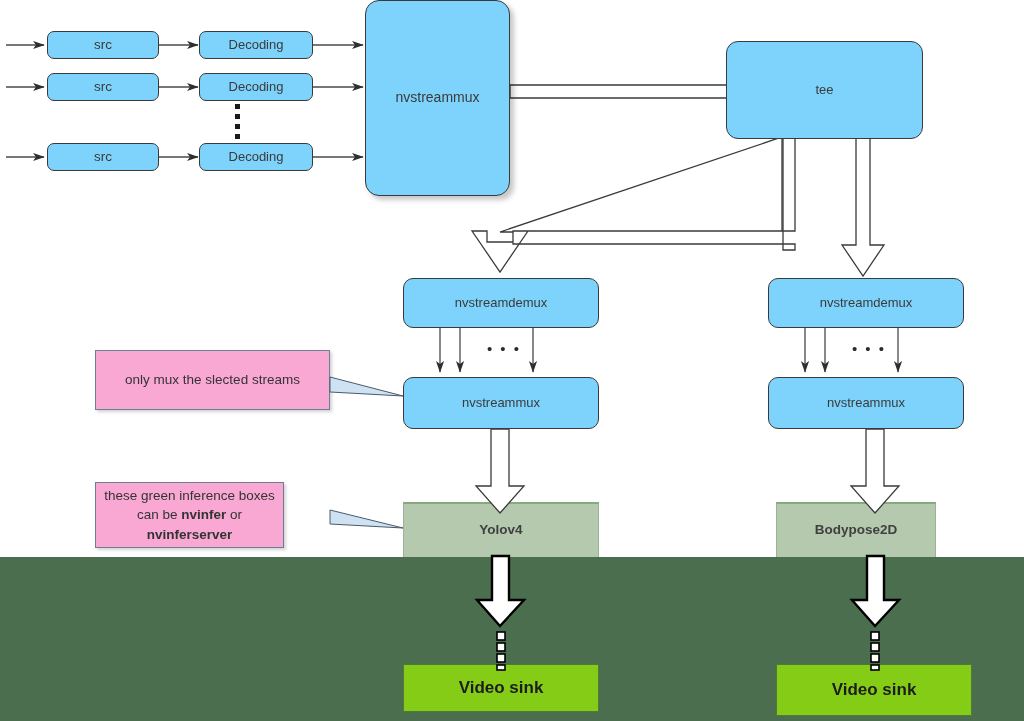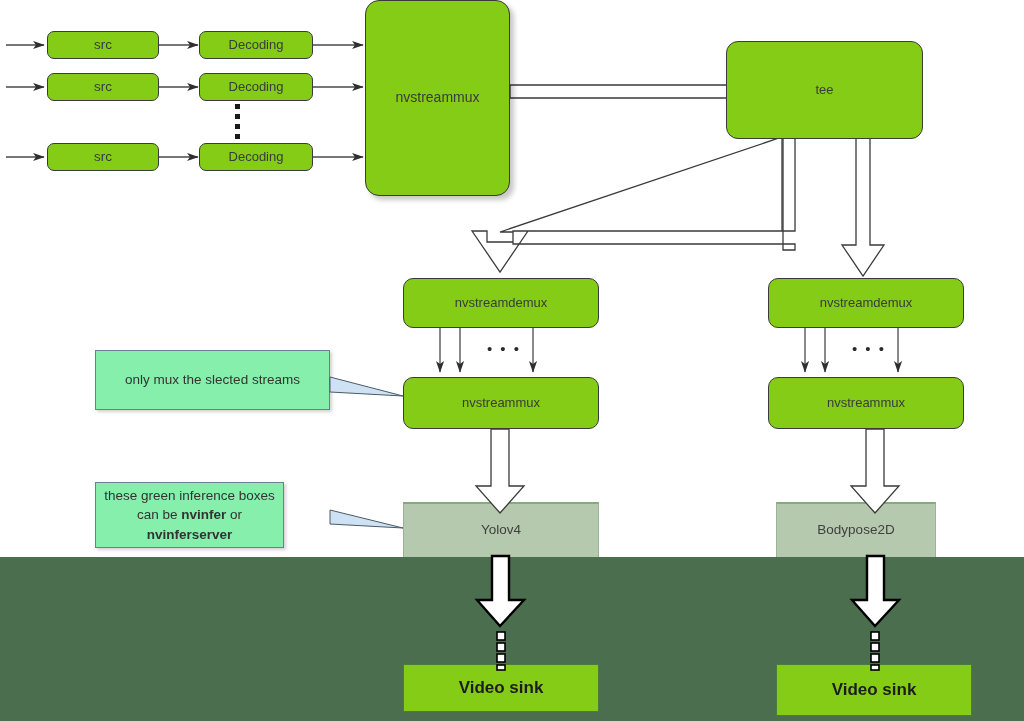--- a/index.html
+++ b/index.html
@@ -19,21 +19,21 @@
   .node{
     position:absolute;
     box-sizing:border-box;
     display:flex;
     align-items:center;
     justify-content:center;
     text-align:center;
     color:#3b3b3b;
     font-size:13px;
     line-height:1.25;
-    background:#84cc16;
+    background:#7dd3fc;
     border:1.3px solid #3a3a3a;
   }
   .node.rounded{ border-radius:7px; }
   .node.bigmux{
     border-radius:14px;
     border:1.5px solid #3a3a3a;
     box-shadow:4px 4px 5px rgba(0,0,0,.22);
     font-size:14px;
   }
   .node.tee{
@@ -55,21 +55,21 @@
     background:#84cc16;
     border:1.5px solid #4e7a3c;
     color:#1d1d1d;
     font-size:17px;
     font-weight:bold;
   }
   
   .callout{
     position:absolute;
     box-sizing:border-box;
-    background:#86efac;
+    background:#f9a8d4;
     border:1.2px solid #6a7f93;
     color:#333333;
     font-size:13.5px;
     line-height:1.45;
     display:flex;
     align-items:center;
     justify-content:center;
     text-align:center;
     padding:4px 8px;
     box-shadow:2px 2px 3px rgba(0,0,0,.18);
@@ -88,21 +88,21 @@
     position:absolute;
     left:0;top:0;
     width:1024px;height:721px;
     overflow:visible;
     pointer-events:none;
   }
   svg#wires-back{ z-index:5; }
   svg#wires-front{ z-index:60; }
   .node,.callout{ z-index:20; }
   .node.sink{ z-index:50; }
-  .node.infer{ z-index:30; }
+  .node.infer{ z-index:30;font-weight:bold; }
   .thin{ fill:none; stroke:#4a4a4a; stroke-width:1.3px; }
   .thinhead{ fill:#2f2f2f; }
   .blockarrow{ fill:#ffffff; stroke:#3a3a3a; stroke-width:1.3px; }
   .blockarrow-dark{ fill:#ffffff; stroke:#000000; stroke-width:2.4px; }
   .dot-sq{ fill:#1a1a1a; }
   .dot-sq-ol{ fill:#ffffff; stroke:#000000; stroke-width:1.6px; }
   .callout-tail{ fill:#cfe2f3; stroke:#4a5a6a; stroke-width:1px; }
 </style>
 </head>
 <body>

